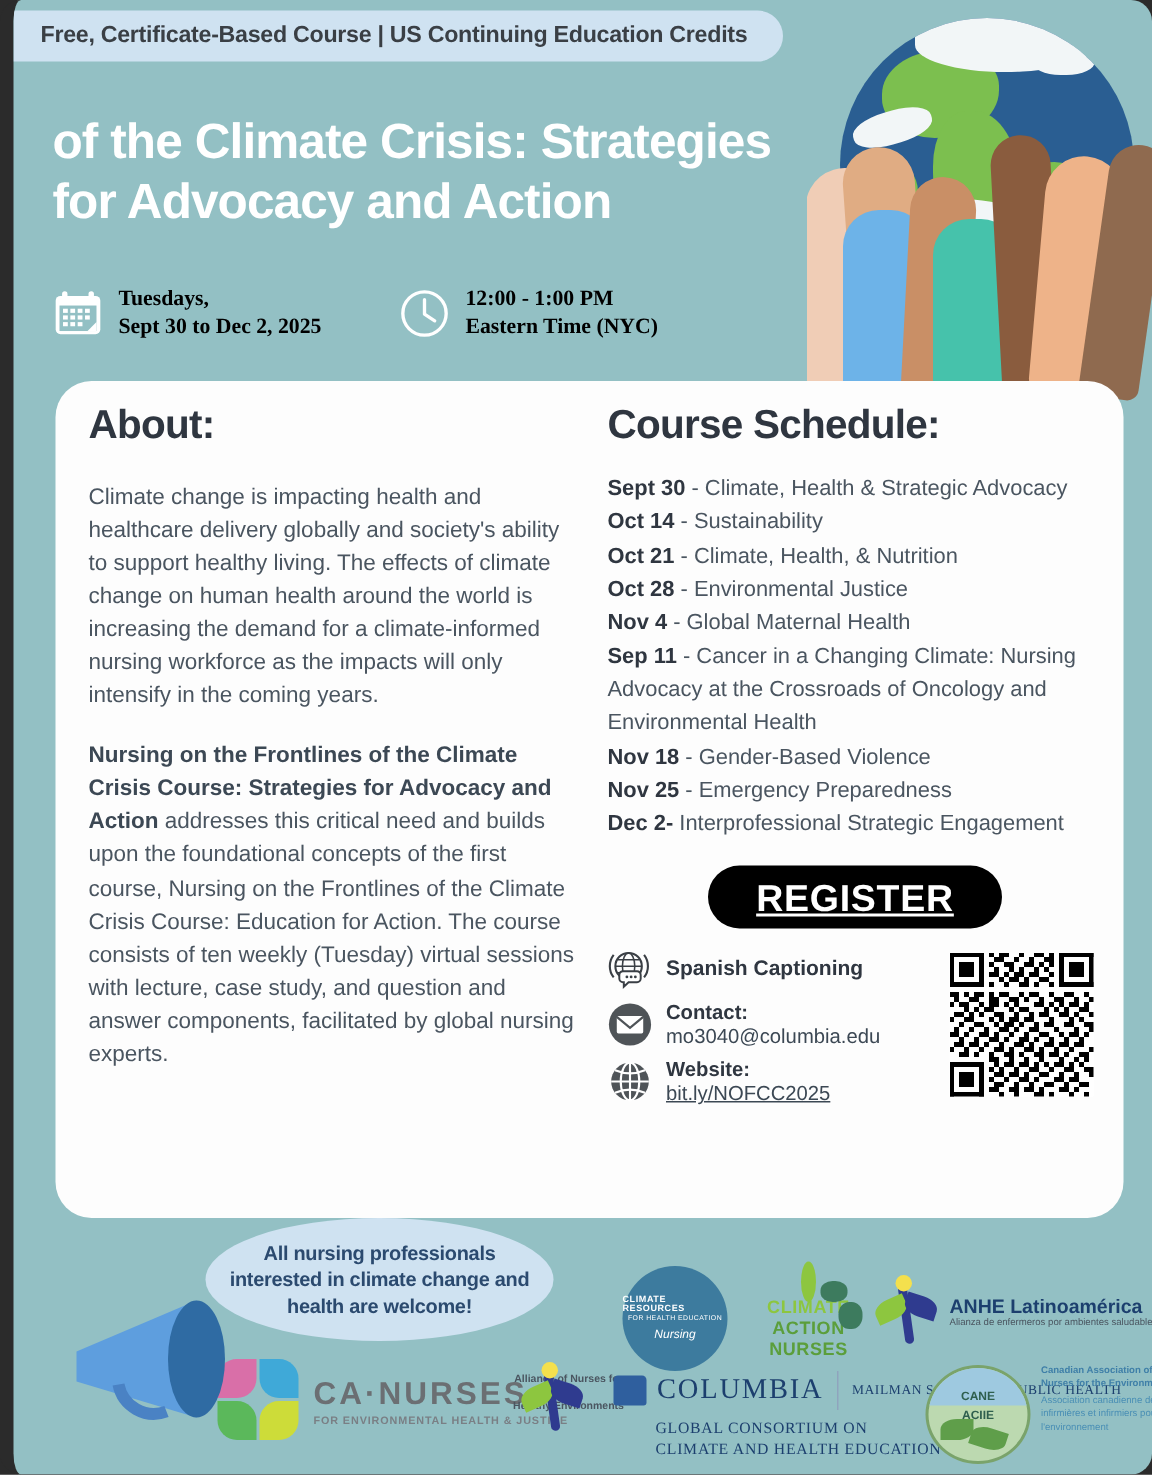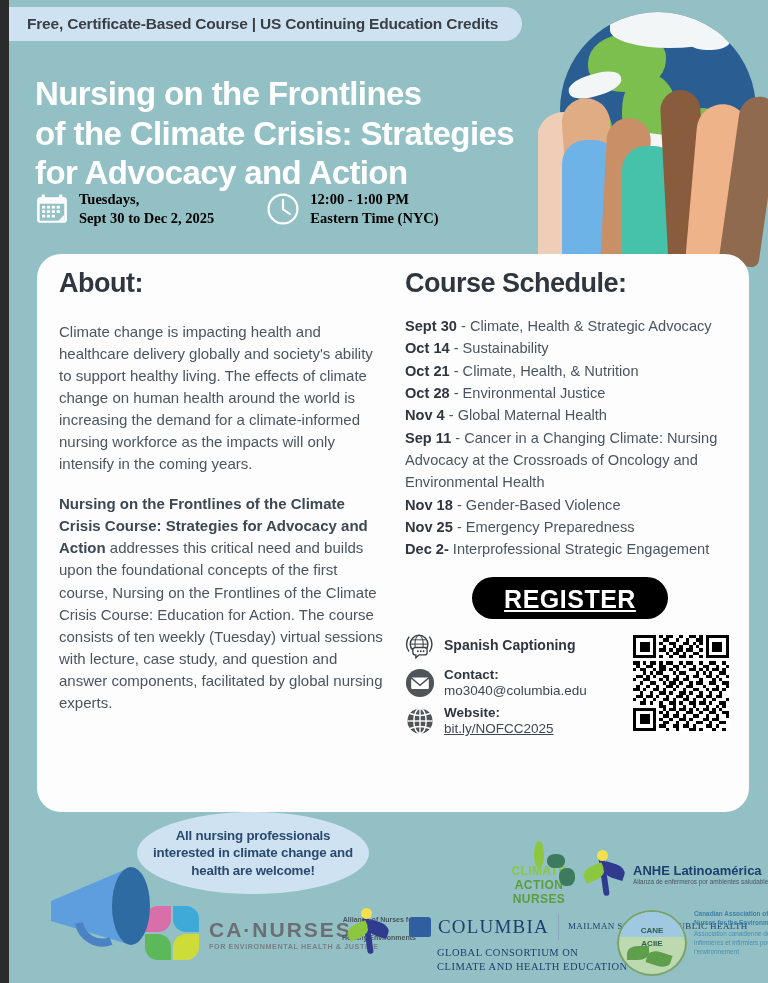--- a/index.html
+++ b/index.html
@@ -9,20 +9,21 @@
   }
   #poster {
     position: relative;
     width: 768px;
     height: 983px;
     overflow: hidden;
     background: #93c0c4;
     font-family: "Liberation Sans", sans-serif;
     border-left: 9px solid #2b2b2b;
     box-sizing: border-box;
+    border-radius: 14px;
   }
 
   
   .hero-art {
     position: absolute;
     right: 0;
     top: 0;
     width: 230px;
     height: 268px;
     overflow: hidden;
@@ -329,21 +330,20 @@
     <div class="hand" style="left:126px; top:90px; width:40px; height:176px; background:#8a5c3e; transform:rotate(-3deg);"></div>
     <div class="hand" style="left:154px; top:104px; width:52px; height:160px; background:#eeb389; transform:rotate(5deg);"></div>
     <div class="hand" style="left:192px; top:96px; width:40px; height:170px; background:#8f6a4f; transform:rotate(8deg);"></div>
   </div>
 
   <div class="badge">
     <span>Free, Certificate-Based Course | US Continuing Education Credits</span>
   </div>
 
   <h1 class="title">
-    <span class="line">Nursing on the Frontlines</span>
     <span class="line">of the Climate Crisis: Strategies</span>
     <span class="line">for Advocacy and Action</span>
   </h1>
 
   <div class="meta-row">
     <div class="meta-item">
       <span class="cal-icon">
         <svg viewBox="0 0 32 32" width="34" height="34" fill="none">
           <rect x="2" y="5" width="28" height="24" rx="3" fill="#ffffff"></rect>
           <rect x="6" y="2" width="3.4" height="7" rx="1.7" fill="#ffffff"></rect>
@@ -731,20 +731,27 @@
       </span>
     </div>
 
     <div class="logo logo-anhe-us">
       <span class="sprout">
         <i class="stem"></i><i class="leafL"></i><i class="leafR"></i><i class="dot"></i>
       </span>
       <span class="anhe-us-txt">Alliance of Nurses for Healthy Environments</span>
     </div>
 
+    <div class="logo logo-crhe">
+      <span class="crhe-circle">
+        <span class="c1">CLIMATE RESOURCES</span>
+        <span class="c2">FOR HEALTH EDUCATION</span>
+        <span class="c3">Nursing</span>
+      </span>
+    </div>
 
     <div class="logo logo-can">
       <span class="can-globe">
         <i class="cg" style="left:8px; top:8px; width:18px; height:14px;"></i>
         <i class="cg" style="left:20px; top:22px; width:16px; height:18px;"></i>
       </span>
       <span class="can-txt1" style="display:block">CLIMATE</span>
       <span class="can-txt2" style="display:block">ACTION NURSES</span>
     </div>
 

